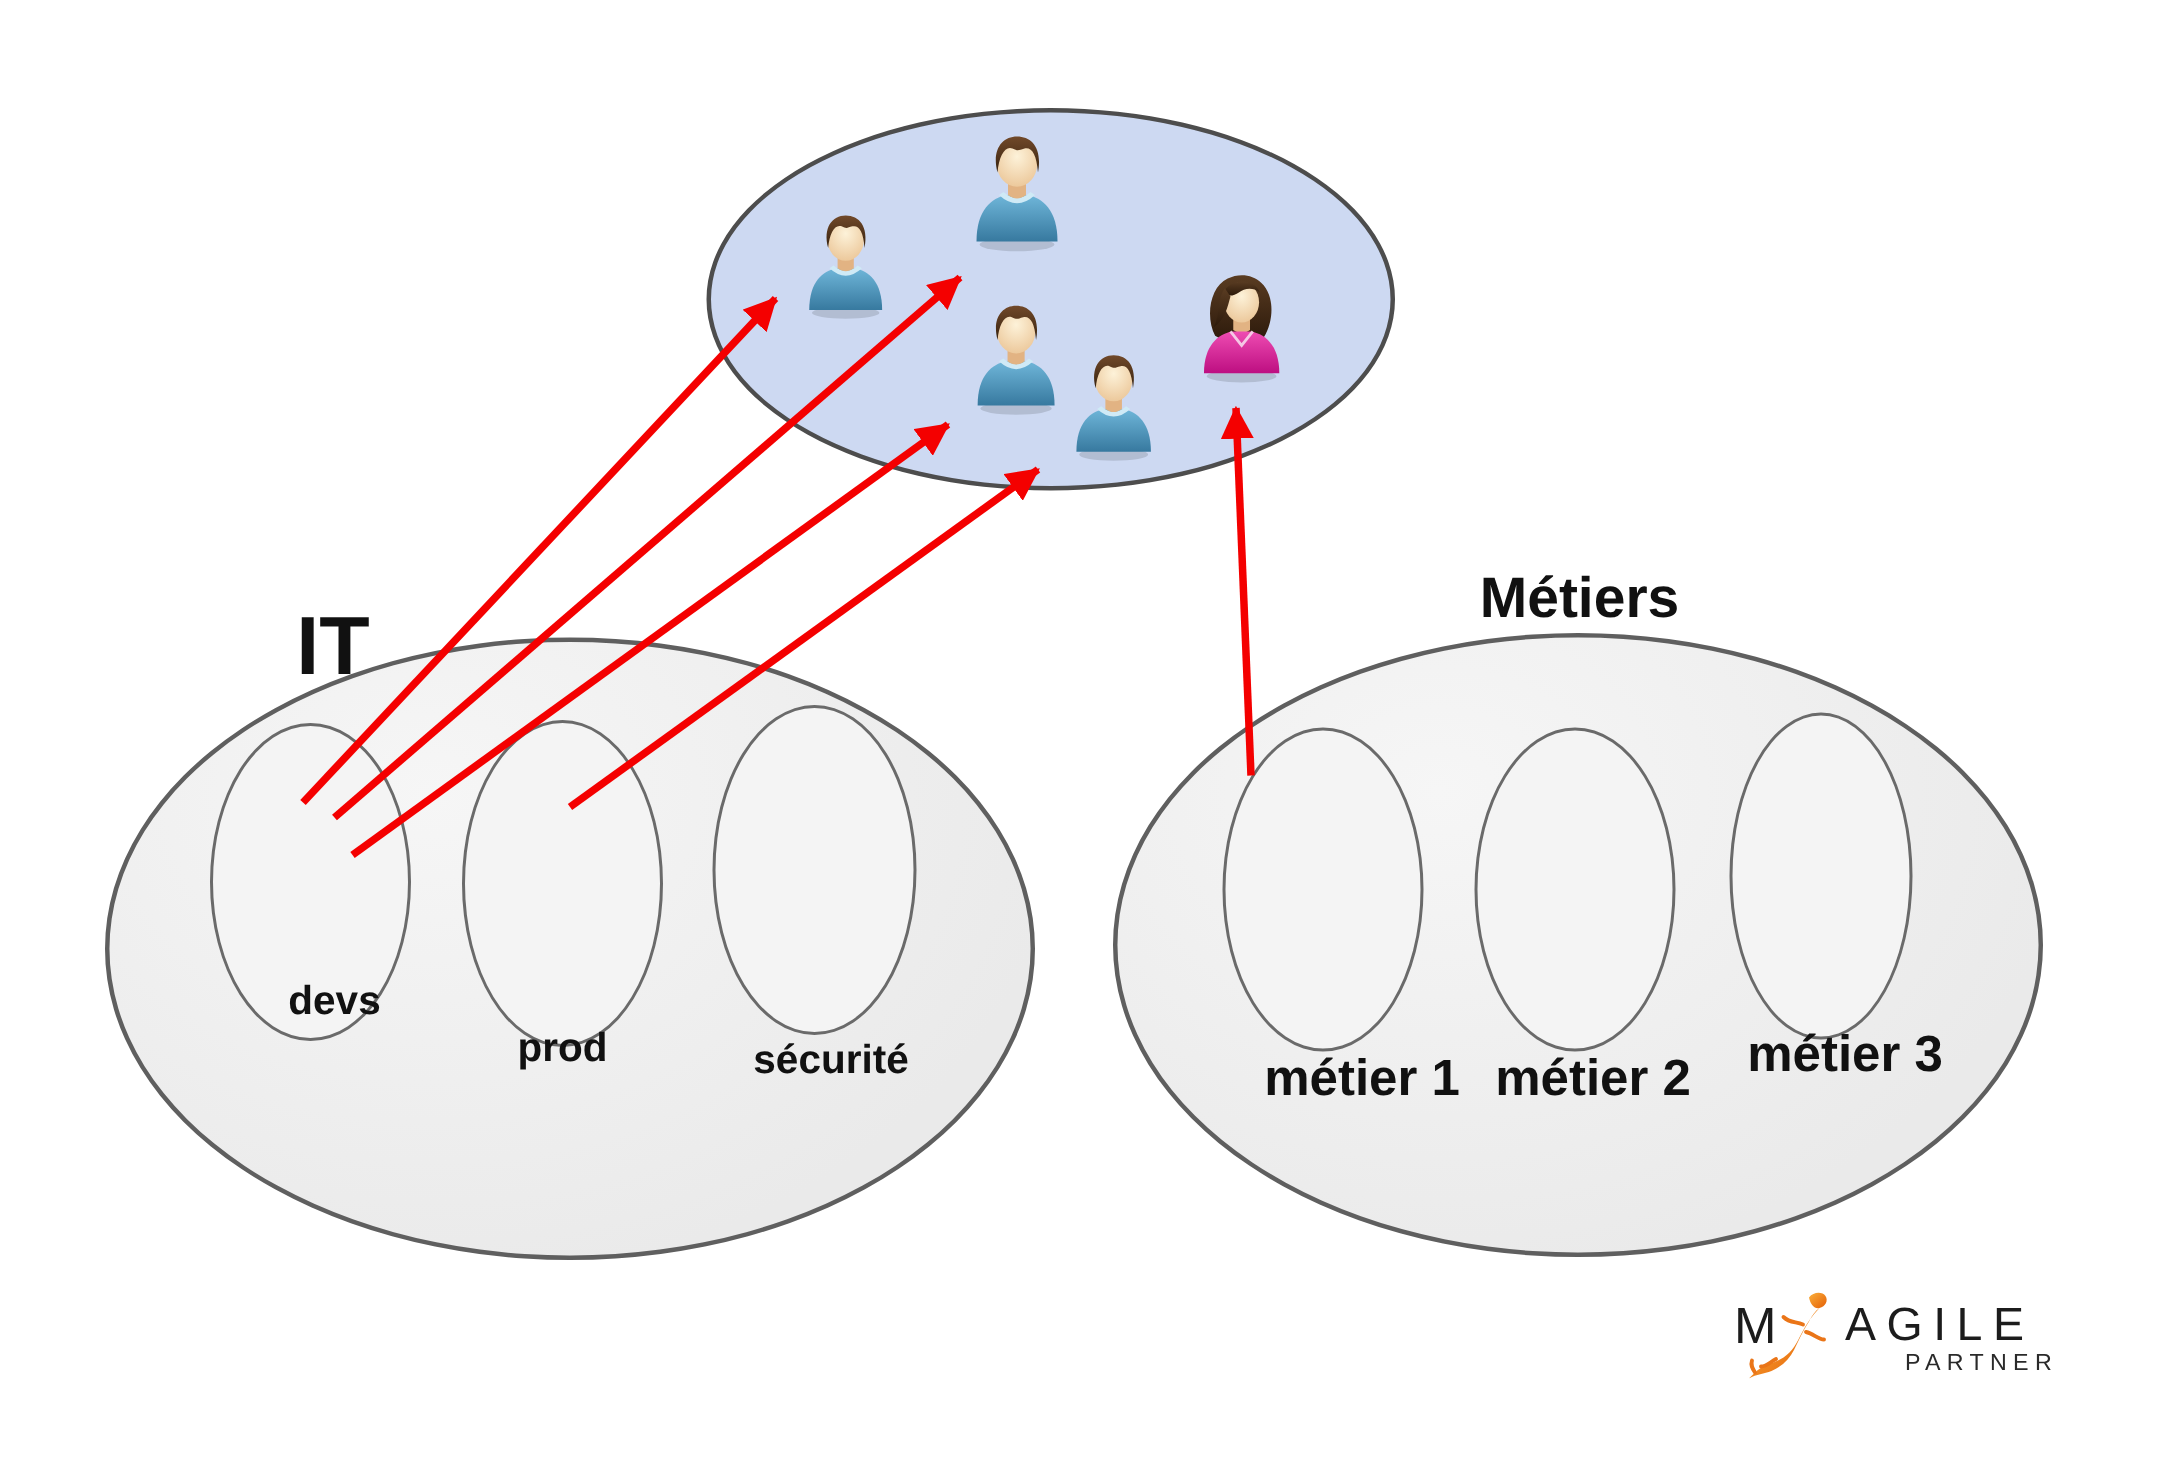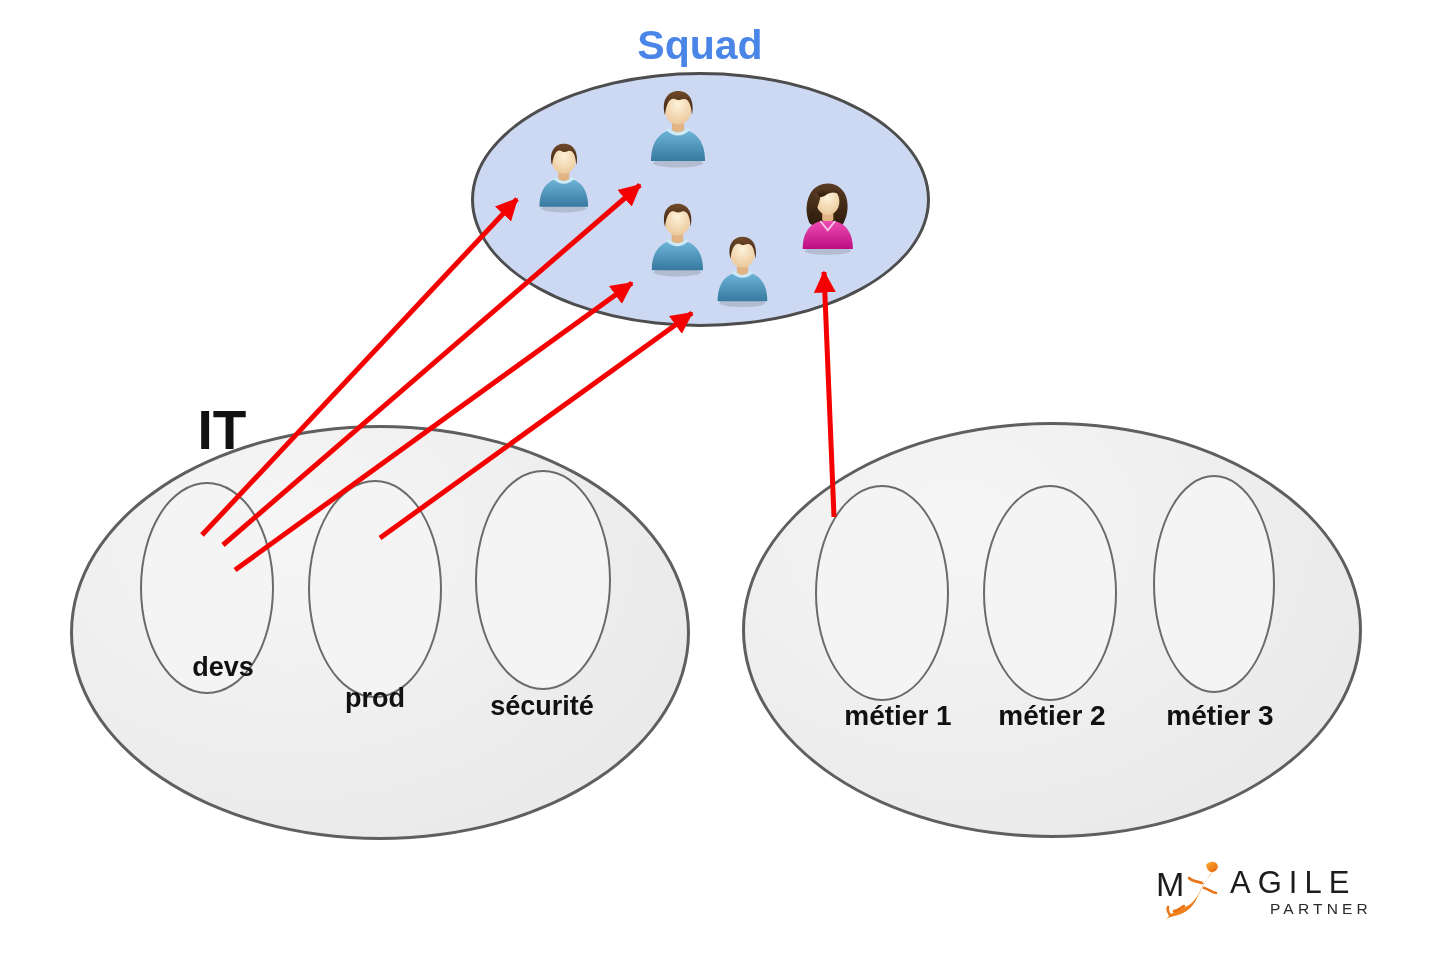--- a/index.html
+++ b/index.html
@@ -31,25 +31,25 @@
   .metier3-ellipse{left:1153px;top:475px;width:122px;height:218px;}
 
   .lbl{position:absolute;transform:translateX(-50%);white-space:nowrap;
        font-weight:bold;color:var(--label-black,#111);z-index:6;}
   .squad-title{left:700px;top:22px;font-size:41px;color:var(--squad-title,#4a86e8);}
   .it-title{left:222px;top:398px;font-size:55px;}
   .metiers-title{left:1053px;top:378px;font-size:38px;}
   .sub-lbl{font-size:27px;}
   .devs-lbl{left:223px;top:652px;}
   .prod-lbl{left:375px;top:683px;}
-  .securite-lbl{left:542px;top:691px;}
-  .m-lbl{font-size:28px;}
+  .securite-lbl{left:554px;top:691px;}
+  .m-lbl{font-size:34px;margin-left:10px;}
   .metier1-lbl{left:898px;top:700px;}
   .metier2-lbl{left:1052px;top:700px;}
-  .metier3-lbl{left:1220px;top:700px;}
+  .metier3-lbl{left:1220px;top:684px;}
 
   #overlay{position:absolute;left:0;top:0;z-index:5;pointer-events:none;}
 
   .logo{position:absolute;left:1152px;top:856px;width:216px;height:72px;z-index:6;}
   .logo .word{position:absolute;color:var(--logo-text,#1c1c1c);font-weight:500;}
   .logo .m{left:4px;top:9px;font-size:34px;letter-spacing:1px;}
   .logo .agile{left:78px;top:9px;font-size:31px;letter-spacing:7px;}
   .logo .partner{position:absolute;right:0px;top:44px;font-size:15.5px;
        letter-spacing:4.2px;margin-right:-4px;color:#2a2a2a;font-weight:400;text-align:right;}
   .logo svg{position:absolute;left:12px;top:5px;}
@@ -138,22 +138,22 @@
 
     <g style="stroke:var(--arrow-red,#f40000)" stroke-width="5" fill="none">
       <line x1="202" y1="535" x2="517" y2="199" marker-end="url(#ah)"></line>
       <line x1="223" y1="545" x2="640" y2="185" marker-end="url(#ah)"></line>
       <line x1="235" y1="570" x2="632" y2="283" marker-end="url(#ah)"></line>
       <line x1="380" y1="538" x2="692" y2="313" marker-end="url(#ah)"></line>
       <line x1="834" y1="517" x2="824" y2="272" marker-end="url(#ah)"></line>
     </g>
   </svg>
 
-  <div class="lbl squad-title">Squad</div>
   <div class="lbl it-title">IT</div>
+  <div class="lbl metiers-title">Métiers</div>
 
   <div class="lbl sub-lbl devs-lbl">devs</div>
   <div class="lbl sub-lbl prod-lbl">prod</div>
   <div class="lbl sub-lbl securite-lbl">sécurité</div>
   <div class="lbl m-lbl metier1-lbl">métier 1</div>
   <div class="lbl m-lbl metier2-lbl">métier 2</div>
   <div class="lbl m-lbl metier3-lbl">métier 3</div>
 
   <div class="logo">
     <span class="word m">M</span>

